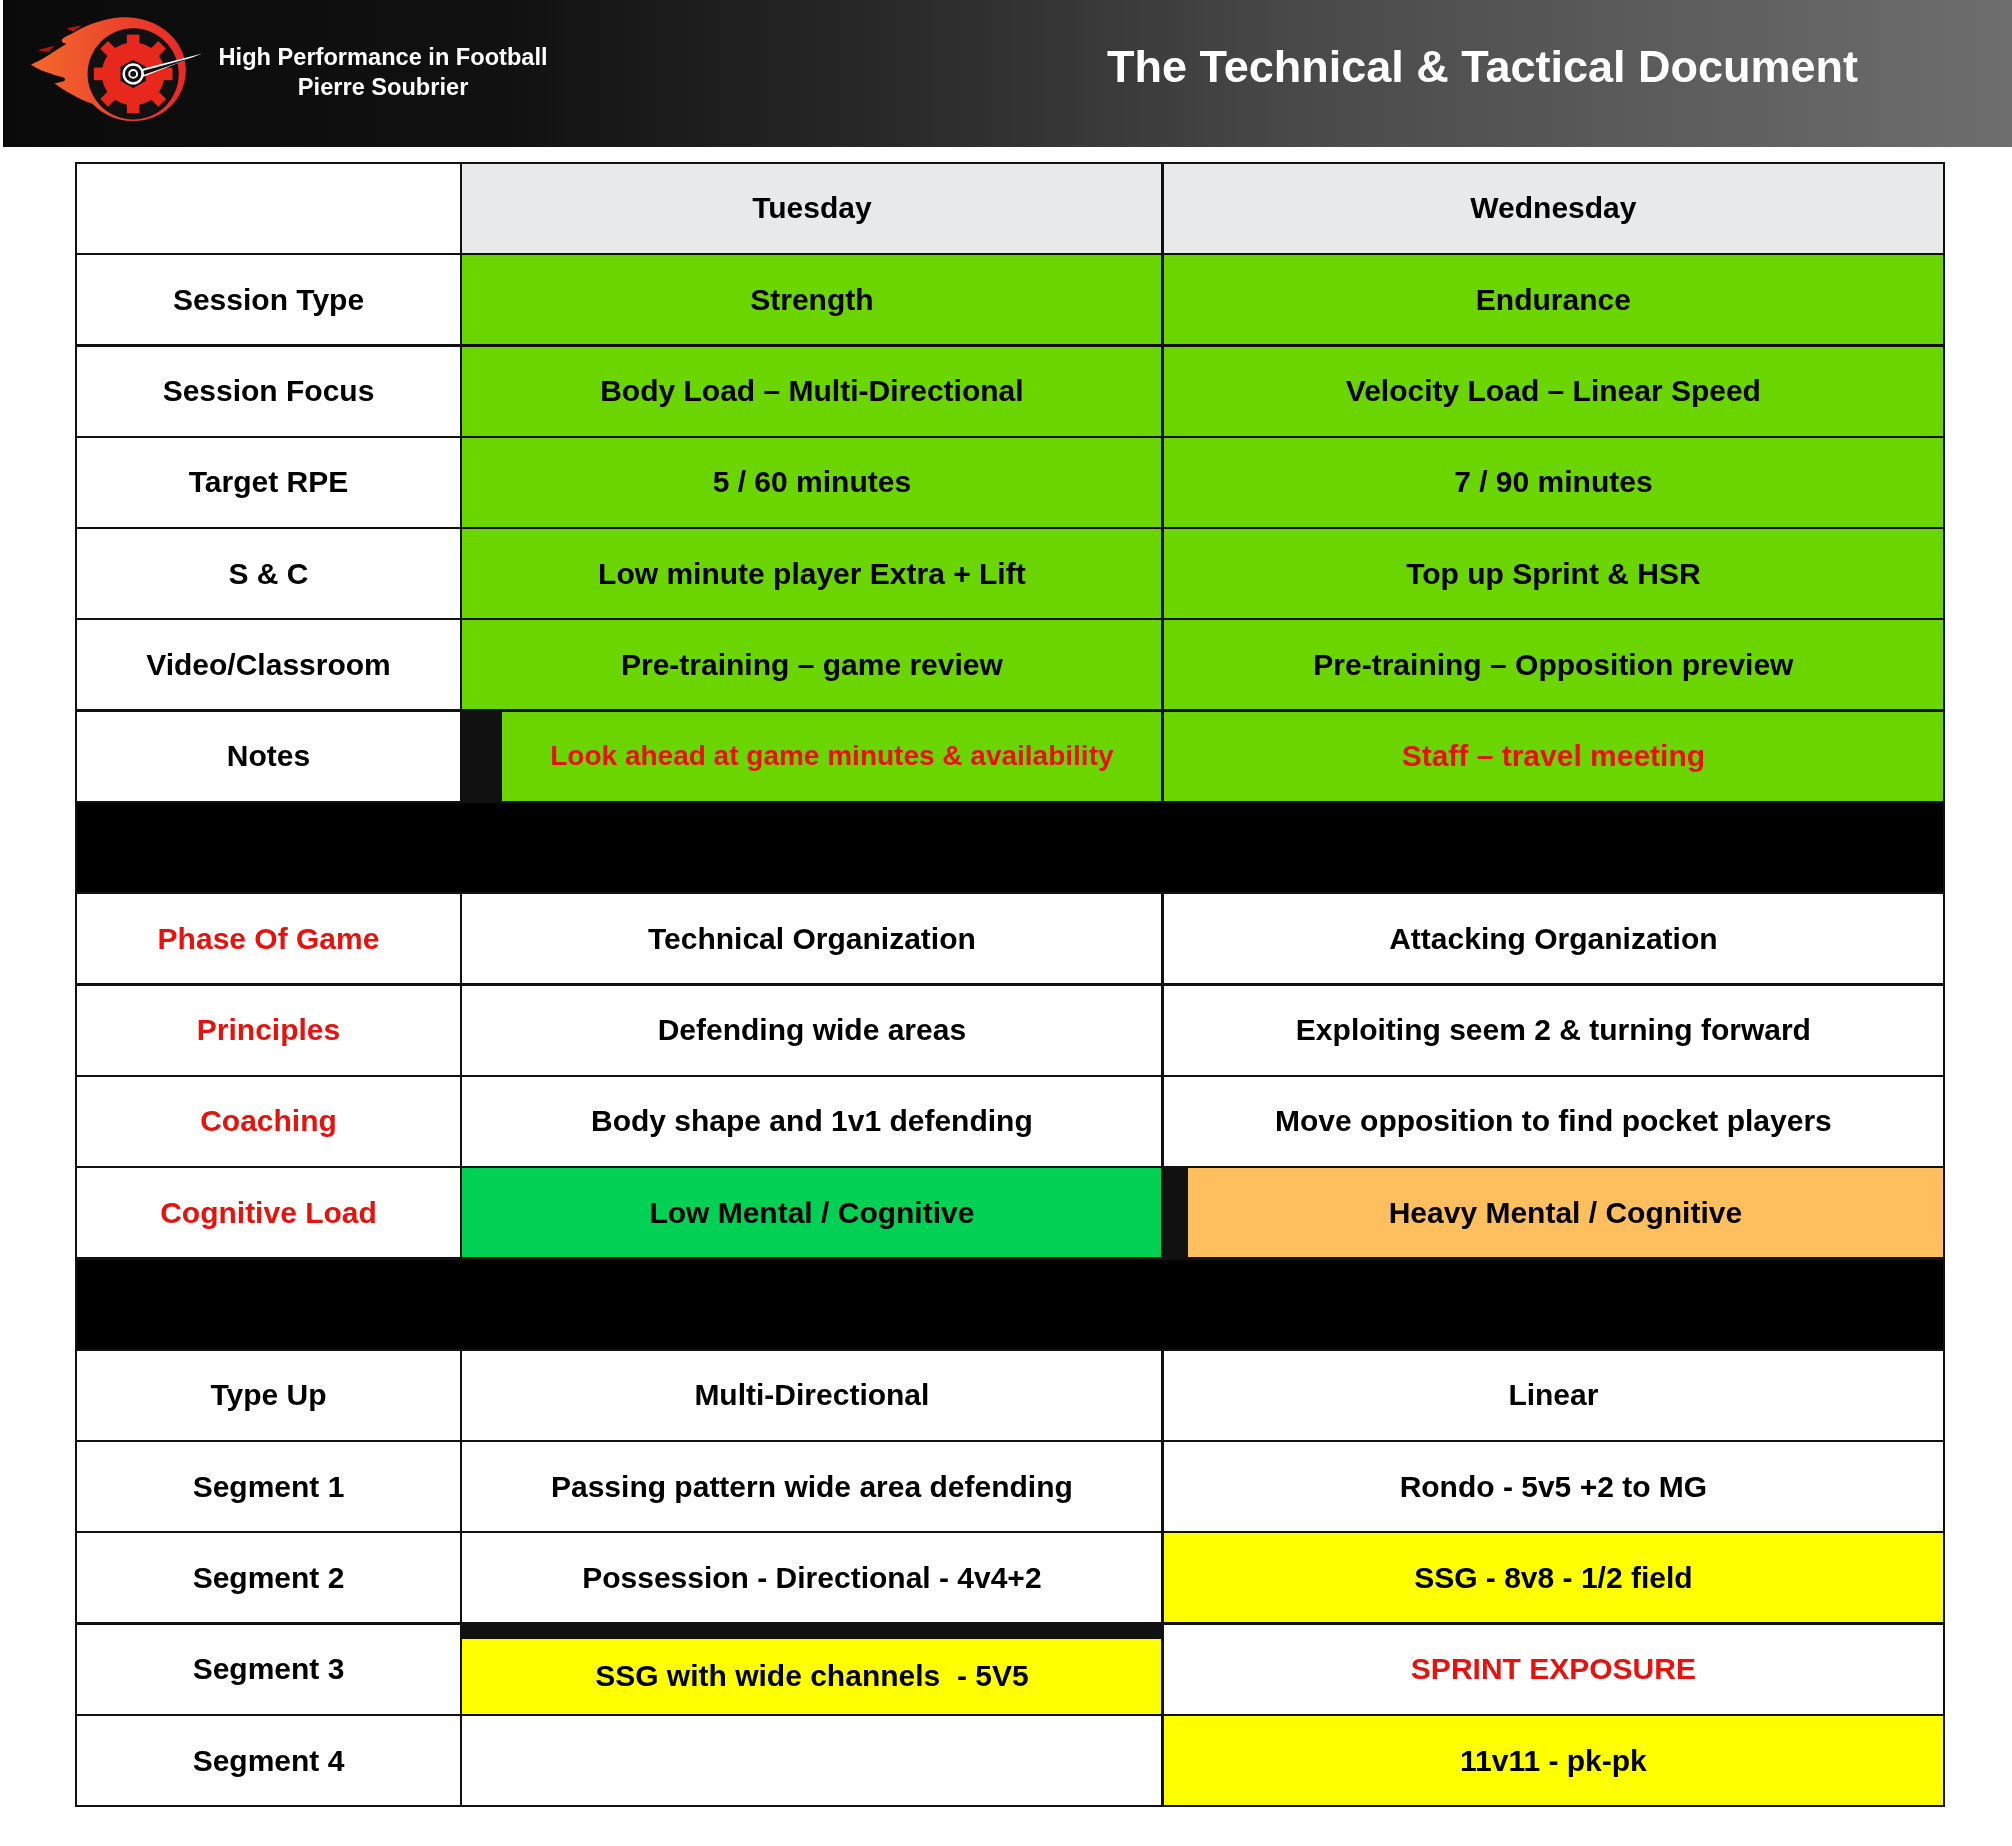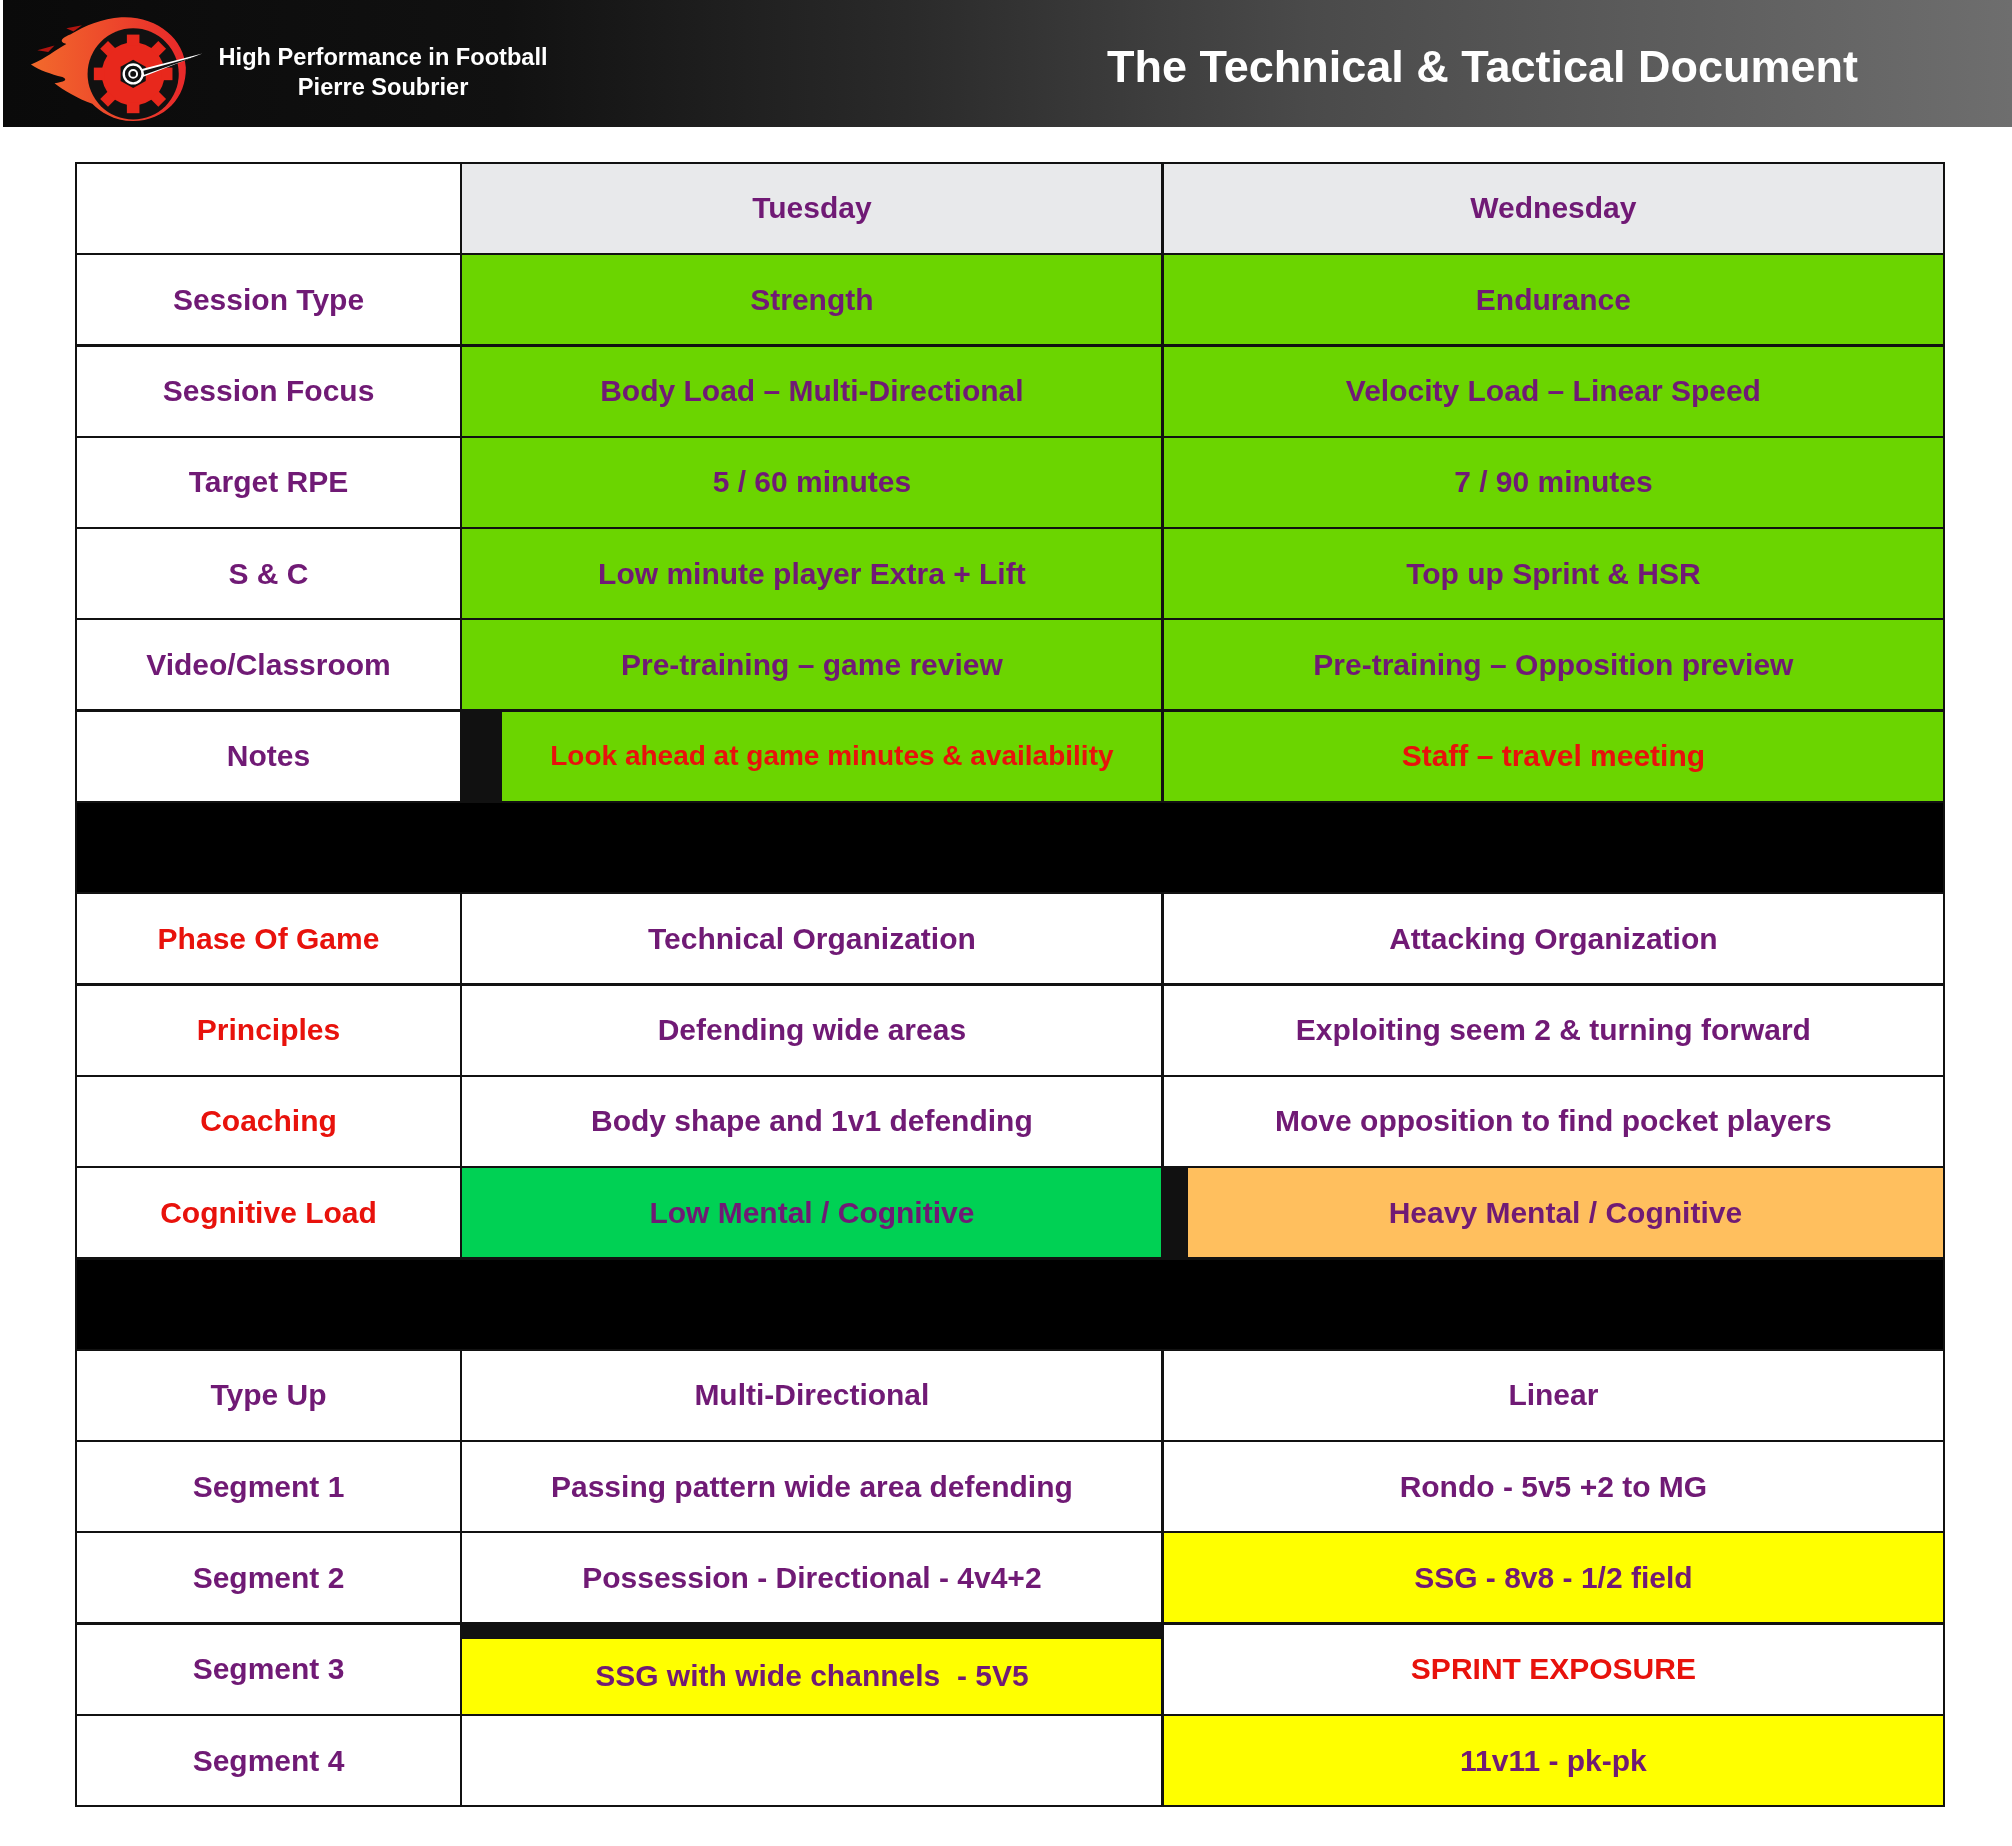--- a/index.html
+++ b/index.html
@@ -1,20 +1,20 @@
 <!DOCTYPE html>
 <html style="font-size:12.6px"><head>
 <meta charset="utf-8">
 <style>
   * { box-sizing: border-box; margin: 0; padding: 0; }
   html, body { width: 2013px; height: 1847px; background: #ffffff; overflow: hidden; }
   body { position: relative; font-family: "Liberation Sans", sans-serif; }
 
   .header {
-    position: absolute; left: 3.1px; top: 0; width: 2009px; height: 127px;
+    position: absolute; left: 3.1px; top: 0; width: 2009px; height: 147px;
     background: linear-gradient(90deg, #0a0a0a 0%, #111111 25%, #2a2a2a 45%, #4a4a4a 65%, #6e6e6e 100%);
   }
   .logo { position: absolute; left: 20.4px; top: 11px; width: 181px; height: 114px; }
   .brand {
     position: absolute; left: 211px; top: 42px; width: 338px;
     color: #ffffff; text-align: center; font-weight: bold; font-size: 23.6px; line-height: 30px;
   }
   .doc-title {
     position: absolute; left: 1076px; top: 39px; width: 794px;
     color: #ffffff; font-weight: bold; font-size: 45px; line-height: 55px; white-space: nowrap; margin-left: 28px;
@@ -24,21 +24,21 @@
     position: absolute; left: 75px; top: 162px; width: 1870px; height: 1645px;
     border: 2.4px solid #111;
     display: grid;
     grid-template-columns: 383px 699px 1fr;
     grid-template-rows: repeat(18, 1fr);
     background: #111;
     gap: 2.4px;
   }
   .cell {
     display: flex; align-items: center; justify-content: center; text-align: center;
-    font-weight: bold; font-size: 30px; color: #701a75; background: #ffffff;
+    font-weight: bold; font-size: 30px; color: #000000; background: #ffffff;
     white-space: nowrap; overflow: hidden; padding: 0 4.7px;
   }
   .cell.hdr { background: #e8e9eb; }
   .cell.green { background: #6bd500; }
   .cell.mint { background: #00d154; }
   .cell.orange { background: #ffbf5e; margin-left: 24px; }
   .cell.yellow { background: #ffff00; }
   .cell.red-text { color: #e8120c; }
   .cell.tight { font-size: 28px; margin-left: 40px; }
   .divider { grid-column: 1 / span 3; background: #000000; }

